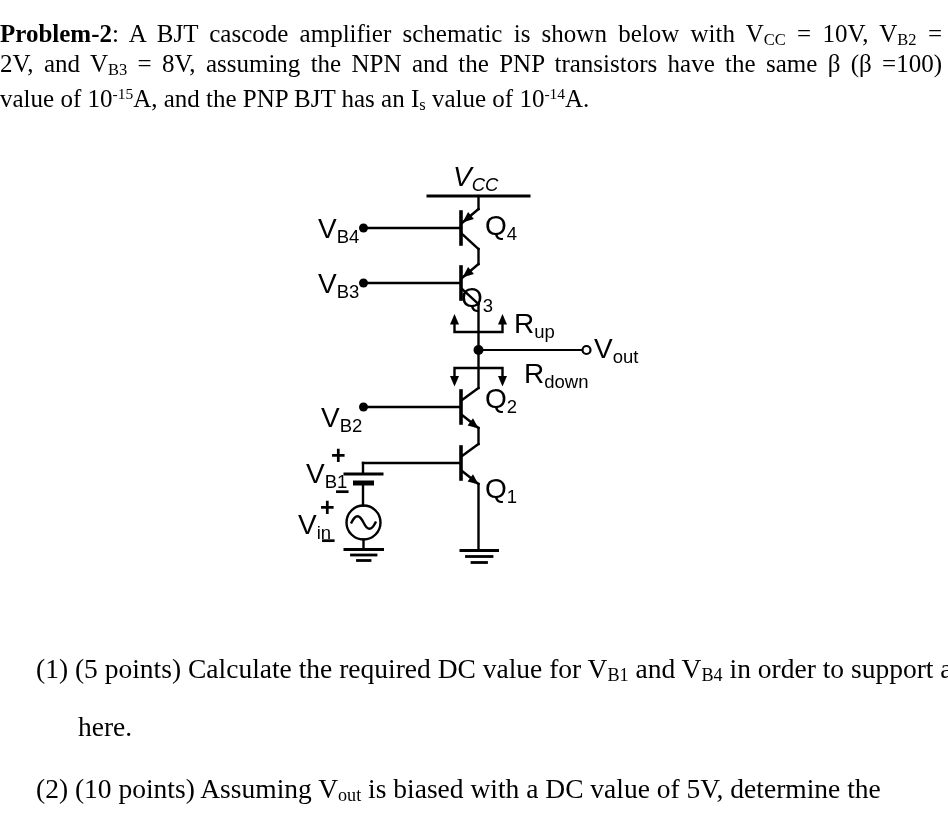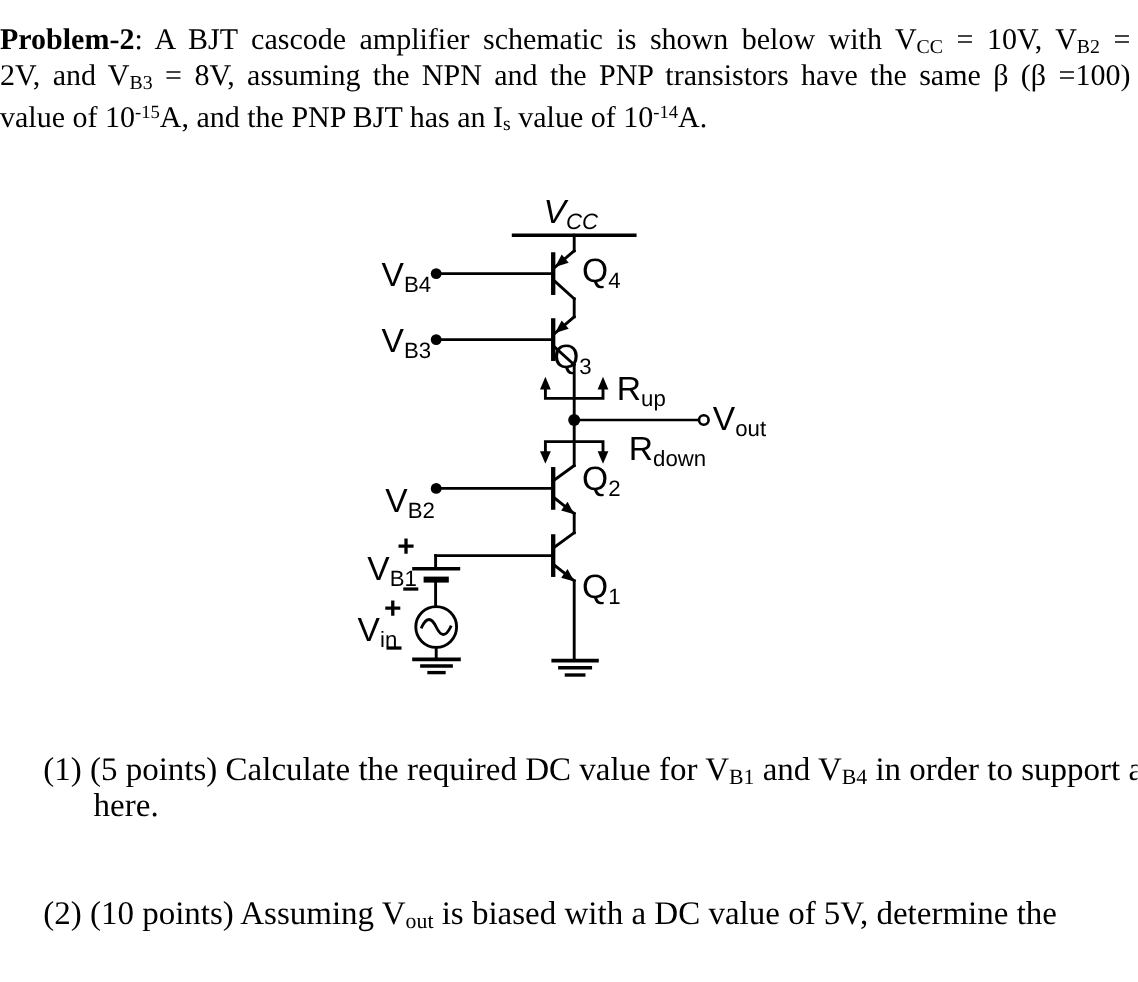--- a/index.html
+++ b/index.html
@@ -8,21 +8,21 @@
     position:relative;overflow:hidden;
     font-family:"Liberation Serif","DejaVu Serif",serif;
   }
   .stage{position:absolute;inset:0;width:948px;height:818px;}
   svg.circ{position:absolute;left:0;top:0;}
   
   .para{position:absolute;left:0;top:19px;width:942px;font-size:25px;line-height:30px;}
   .pline{height:30px;overflow:visible;}
   .pline.j{text-align:justify;text-align-last:justify;text-justify:inter-word;}
   .qblock{position:absolute;left:0;width:948px;font-size:27.5px;line-height:30px;}
-  .qline{height:30px;white-space:nowrap;padding-left:78px;}
+  .qline{height:30px;white-space:nowrap;padding-left:78px;margin-top:28px;}
   .qline.first{padding-left:36px;}
   .b{font-weight:bold;}
   .tsub{font-size:0.66em;vertical-align:-0.17em;}
   .tsup{font-size:0.62em;vertical-align:0.5em;}
   
   .slabel{
     position:absolute;font-family:"Liberation Sans","DejaVu Sans",sans-serif;
     font-size:28px;line-height:28px;white-space:nowrap;
   }
   .slabel .sb{font-size:18.5px;vertical-align:-5px;}

